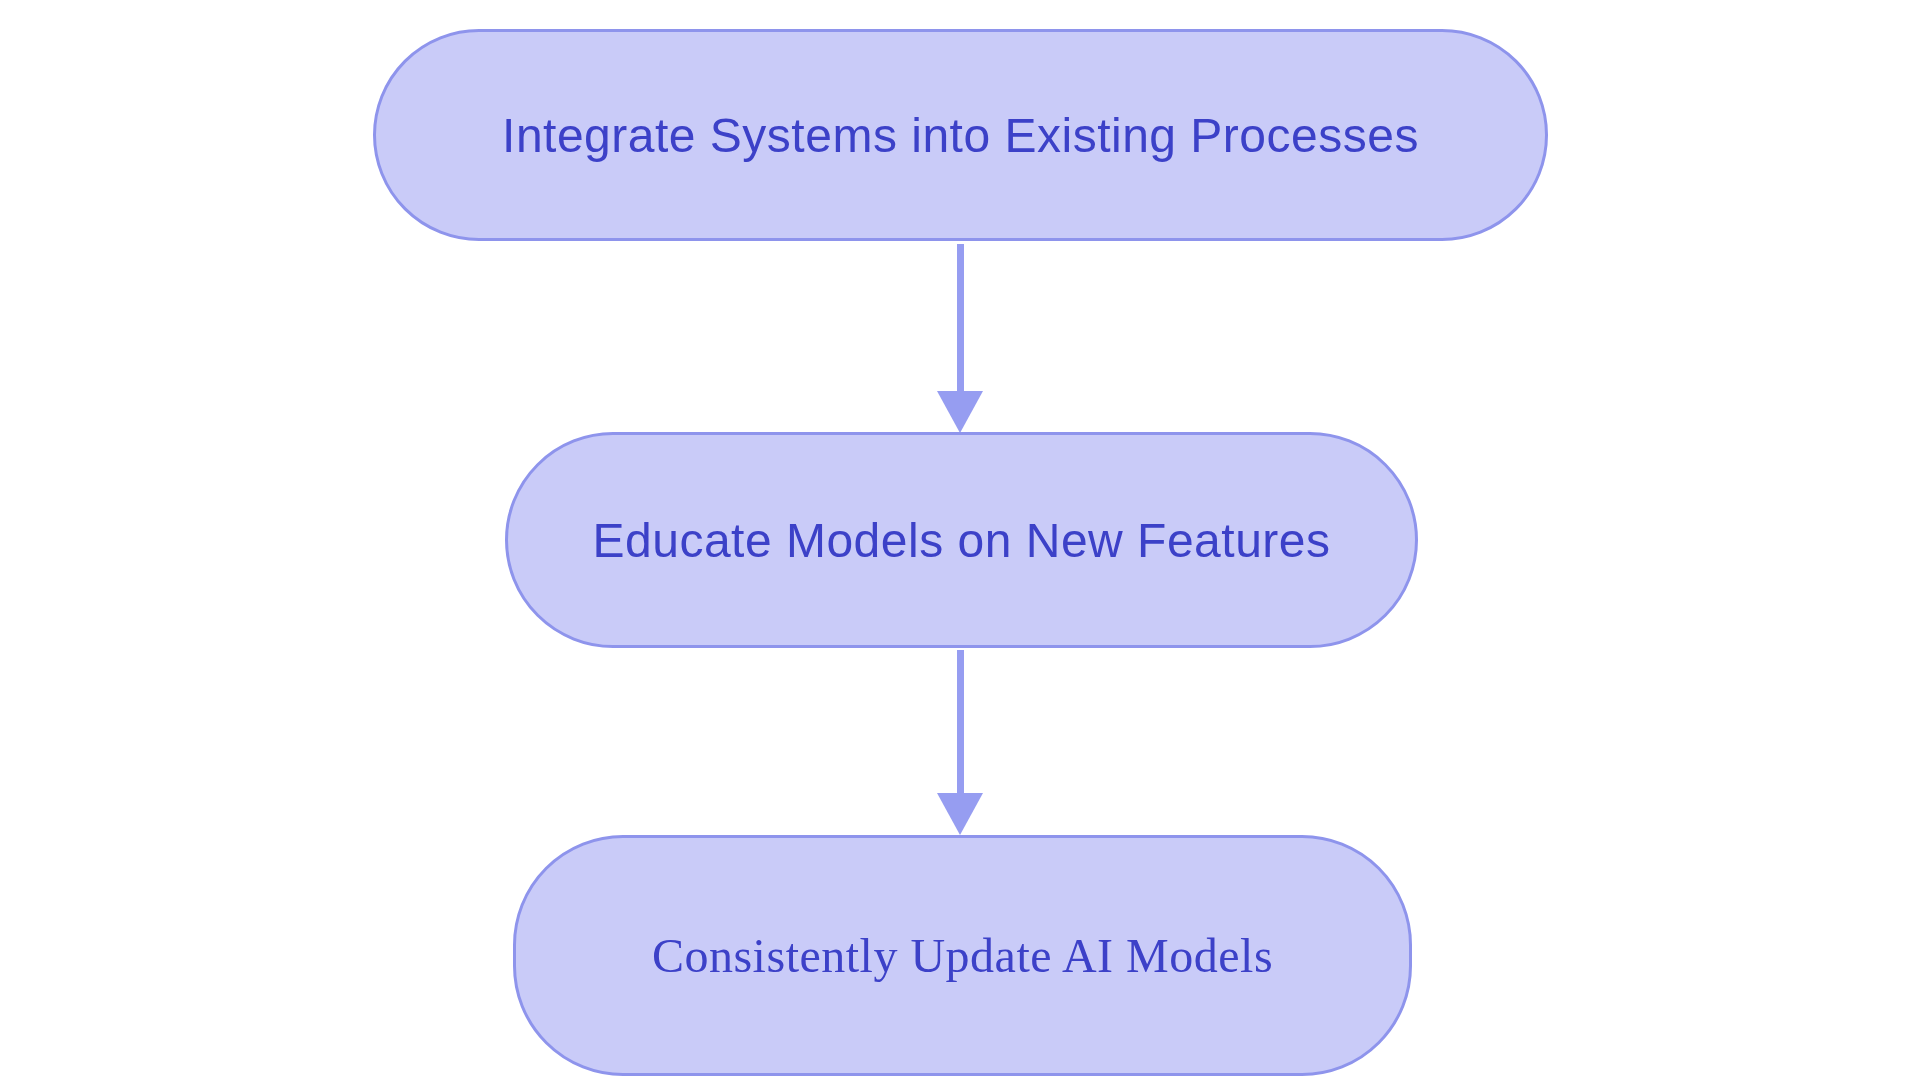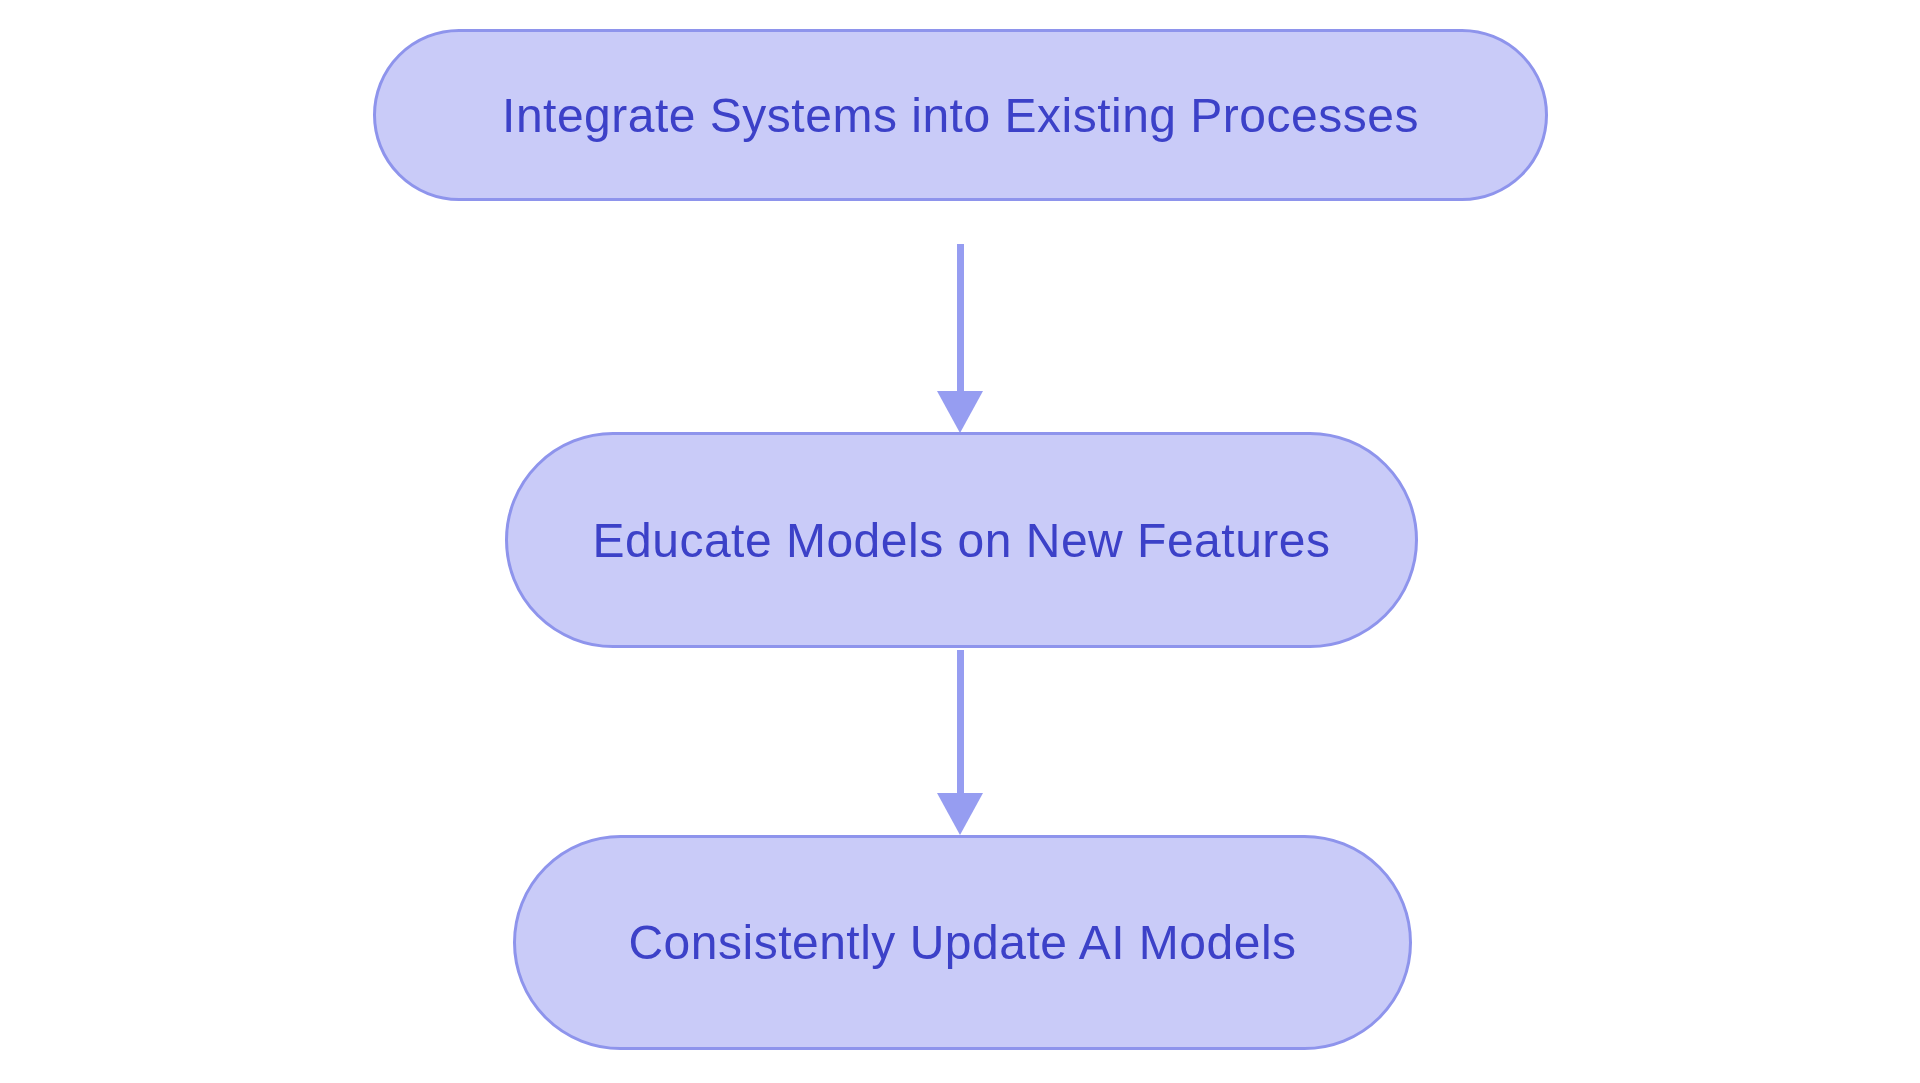--- a/index.html
+++ b/index.html
@@ -33,23 +33,23 @@
     justify-content: center;
   }
   .node-label {
     color: var(--node-text);
     font-size: 48px;
     font-weight: 400;
     letter-spacing: 0.5px;
     white-space: nowrap;
     text-align: center;
   }
-  .node-1 { left: 373px; top: 29px;  width: 1175px; height: 172px; }
+  .node-1 { left: 373px; top: 29px;  width: 1175px; height: 212px; }
   .node-2 { left: 505px; top: 432px; width: 913px;  height: 216px; }
-  .node-3 { left: 513px; top: 835px; width: 899px;  height: 215px; }
+  .node-3 { left: 513px; top: 835px; width: 899px;  height: 241px; font-family: Liberation Serif, serif; }
 
   .connector {
     position: absolute;
     width: 46px;
     display: flex;
     flex-direction: column;
     align-items: center;
   }
   .connector-1 { left: 937px; top: 244px; height: 189px; }
   .connector-2 { left: 937px; top: 650px; height: 185px; }

